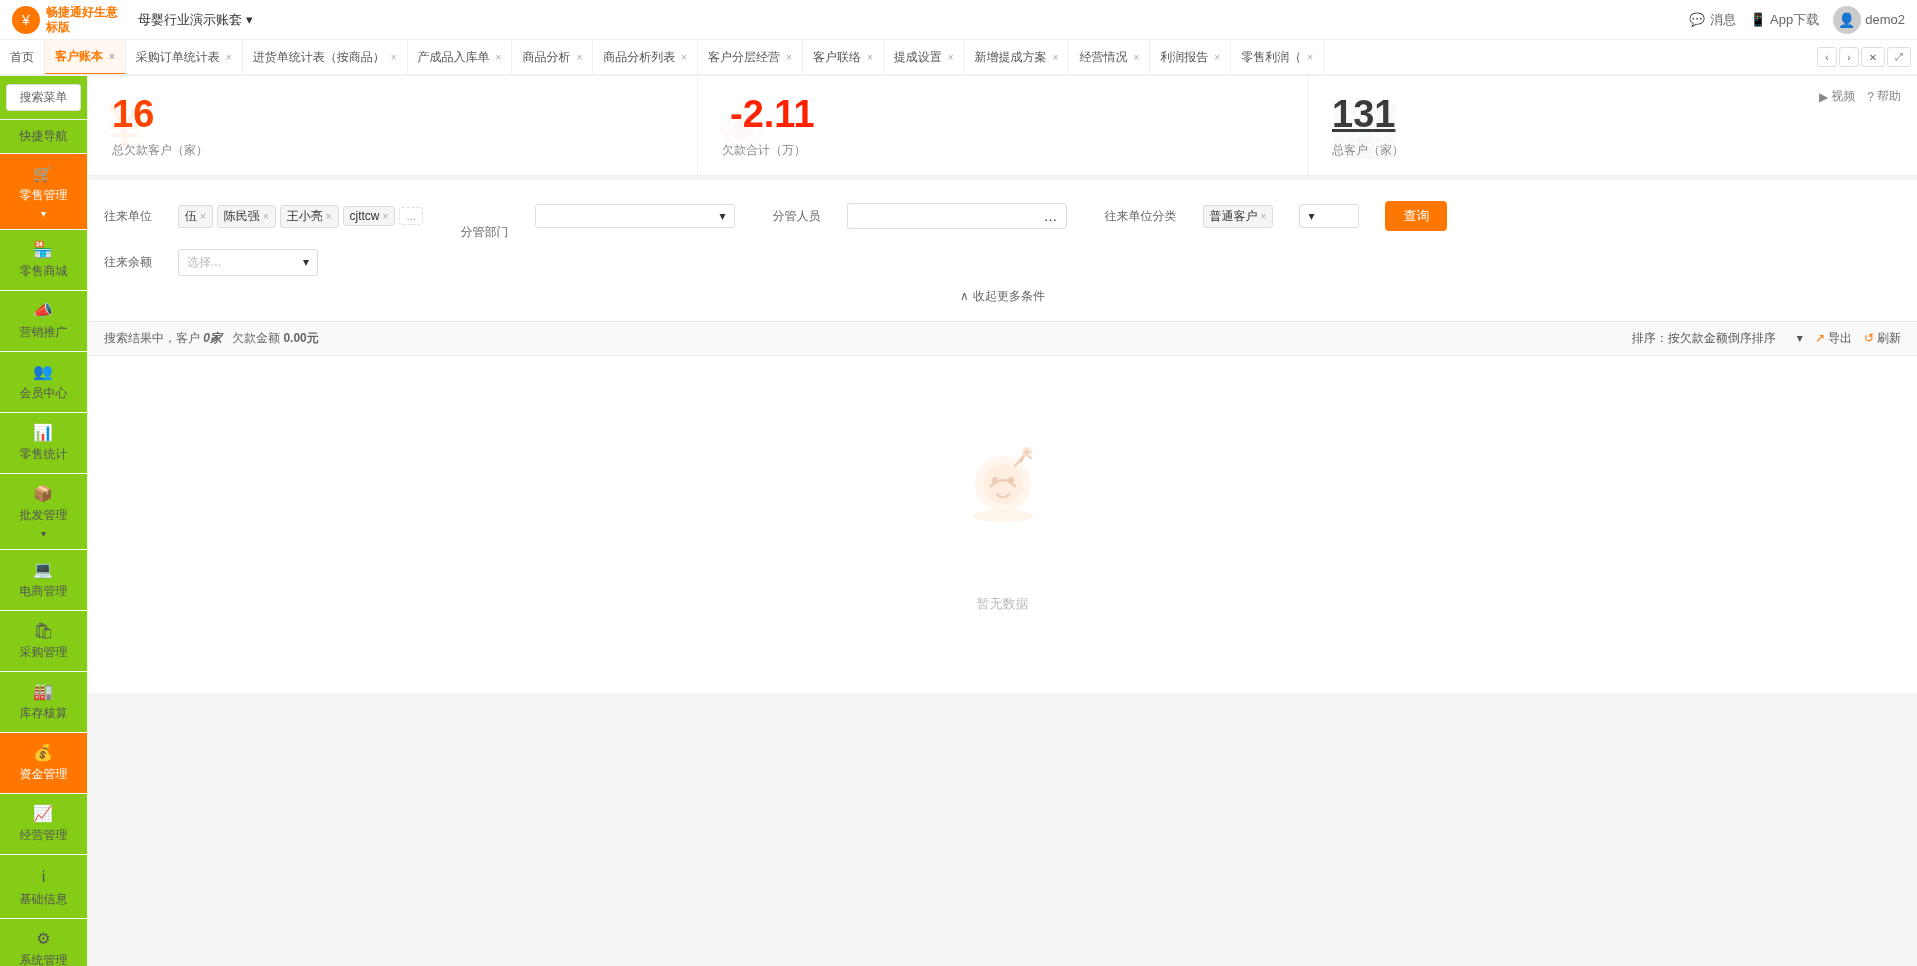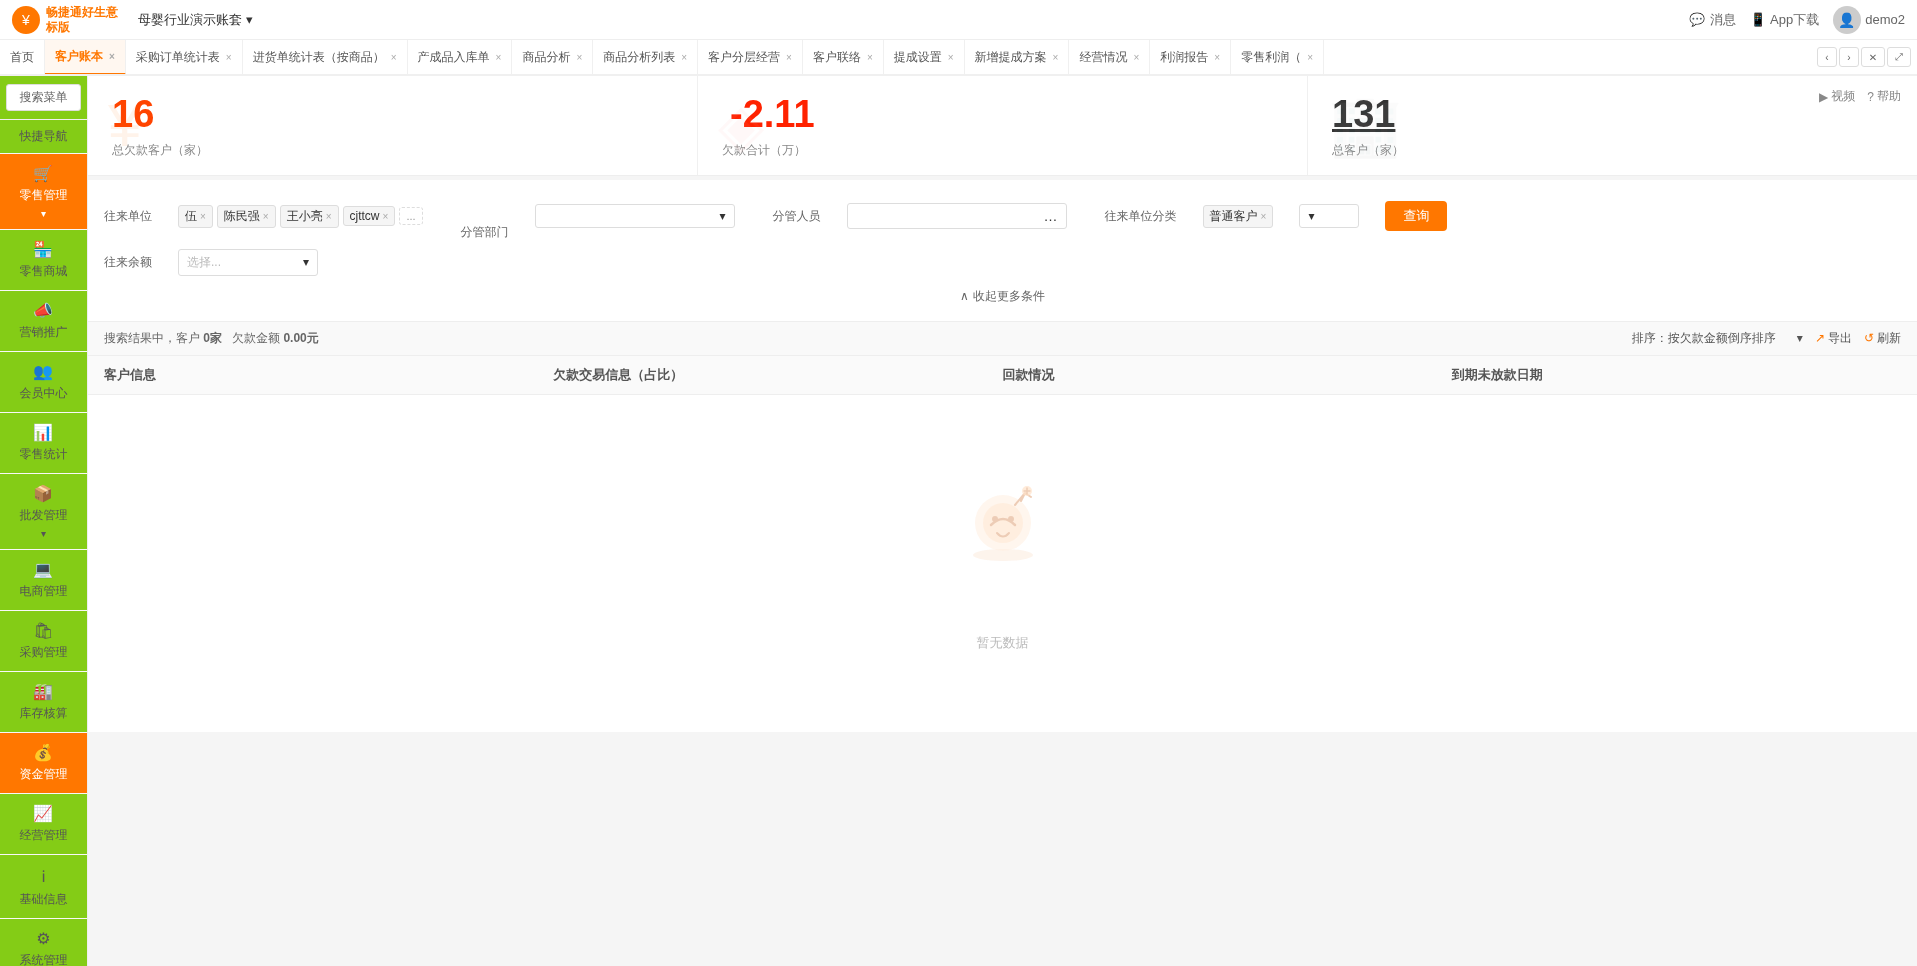--- a/index.html
+++ b/index.html
@@ -489,21 +489,21 @@
         <div class="collapse-btn">
           <span>∧</span>
           <span>收起更多条件</span>
         </div>
       </div>
     </div>
 
     <div class="result-bar">
       <div>
         <span>搜索结果中，客户</span>
-        <span style="font-weight:bold;">0家</span>
+        <span style="font-weight:bold;font-style:italic;">0家</span>
         &nbsp;
         <span>欠款金额</span>
         <span style="font-weight:bold;">0.00元</span>
       </div>
       <div class="result-bar-right">
         <div class="sort-btn">
           <span>排序：按欠款金额倒序排序</span>
           <span>▾</span>
         </div>
         <div class="action-btn">
@@ -511,26 +511,20 @@
           <span>导出</span>
         </div>
         <div class="action-btn">
           <span style="color:#ff7700;">↺</span>
           <span>刷新</span>
         </div>
       </div>
     </div>
 
     <div class="data-table">
-      <div class="table-header">
-        <div class="table-header-cell">客户信息</div>
-        <div class="table-header-cell">欠款交易信息（占比）</div>
-        <div class="table-header-cell">回款情况</div>
-        <div class="table-header-cell">到期未放款日期</div>
-      </div>
 
       <div class="empty-state">
         <div class="empty-icon">
           <svg width="100" height="100" viewBox="0 0 100 100" fill="none" xmlns="http://www.w3.org/2000/svg">
             <ellipse cx="50" cy="80" rx="30" ry="6" fill="#f5c5a0" opacity="0.5"></ellipse>
             <circle cx="50" cy="48" r="28" fill="#ffd8b8" opacity="0.6"></circle>
             <circle cx="50" cy="48" r="20" fill="#ffb87a" opacity="0.4"></circle>
             <path d="M38 50 Q50 38 62 50" stroke="#d4824a" stroke-width="2.5" fill="none" stroke-linecap="round"></path>
             <circle cx="42" cy="44" r="3" fill="#d4824a"></circle>
             <circle cx="58" cy="44" r="3" fill="#d4824a"></circle>

